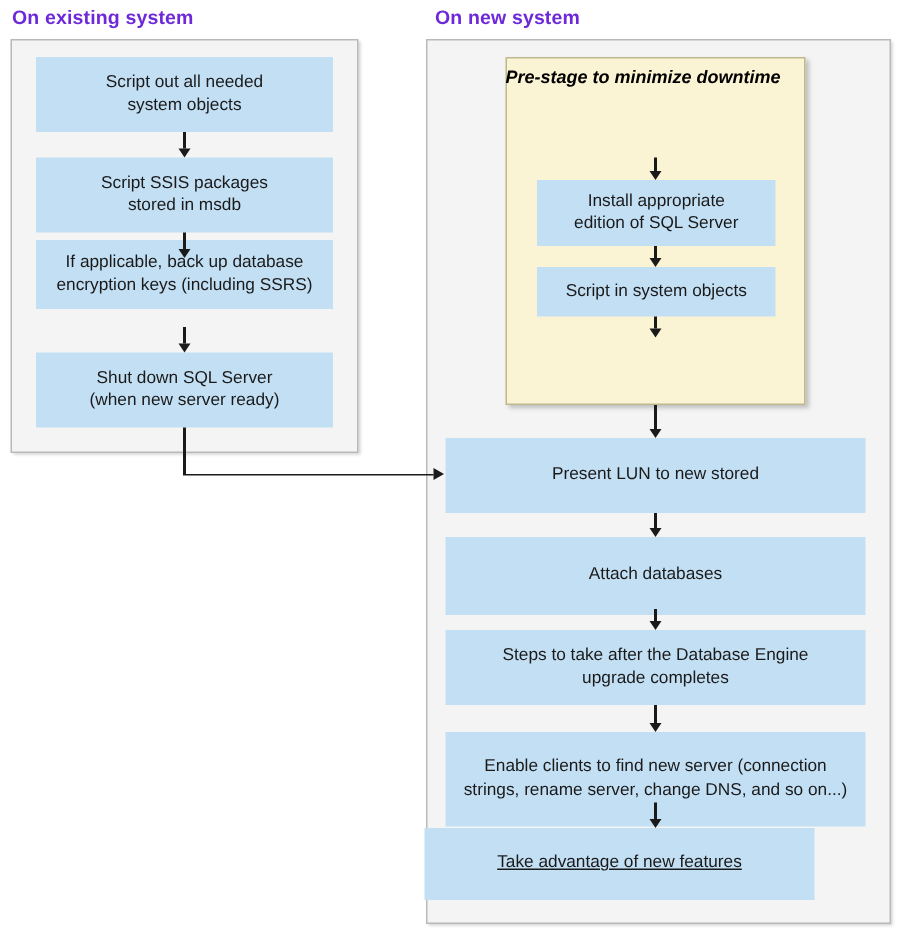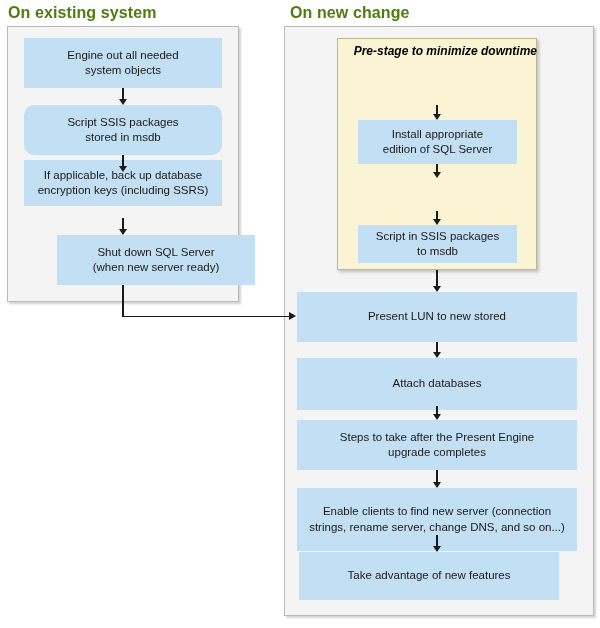--- a/index.html
+++ b/index.html
@@ -10,38 +10,38 @@
     --panel-border:#B9B9B9;
     --arrow:#1A1A1A;
     --text:#1A1A1A;
   }
   html,body{margin:0;padding:0;background:#fff;}
   .canvas{
     position:relative;width:600px;height:628px;background:#fff;overflow:hidden;
     font-family:"Liberation Sans","DejaVu Sans",sans-serif;color:var(--text);
   }
   .col-heading{
-    position:absolute;font-size:16px;font-weight:bold;color:#4d7c0f;
+    position:absolute;font-size:13px;font-weight:bold;color:#6d28d9;
     white-space:nowrap;letter-spacing:0.1px;
   }
   .panel{
     position:absolute;background:var(--panel-fill);
     border:1px solid var(--panel-border);
     box-shadow:1.5px 1.5px 2px rgba(0,0,0,0.18);
     box-sizing:border-box;
   }
   .prestage{
     position:absolute;background:var(--prestage-fill);
     border:1px solid var(--prestage-border);
     box-shadow:2px 2px 3px rgba(0,0,0,0.22);
     box-sizing:border-box;
   }
   .prestage-title{
     position:absolute;font-size:12px;font-weight:bold;font-style:italic;color:#000;
-    text-align:right;white-space:nowrap;
+    text-align:left;white-space:nowrap;
   }
   .step{
     position:absolute;background:var(--step-fill);
     display:flex;align-items:center;justify-content:center;
     text-align:center;font-size:11.5px;line-height:15.5px;
     white-space:pre-line;box-sizing:border-box;padding:2px 4px;
   }
   .arrow-v{
     position:absolute;width:1.5px;background:var(--arrow);
   }
@@ -57,61 +57,60 @@
     border-top:4.5px solid transparent;border-bottom:4.5px solid transparent;
     border-left:7px solid var(--arrow);
   }
 </style>
 </head>
 <body>
 
 <div class="canvas">
 
   <div class="col-heading" style="left:8px;top:4px;">On existing system</div>
-  <div class="col-heading" style="left:290px;top:4px;">On new change</div>
+  <div class="col-heading" style="left:290px;top:4px;">On new system</div>
 
   <div class="panel" style="left:7px;top:26px;width:232px;height:276px;"></div>
   <div class="panel" style="left:284px;top:26px;width:310px;height:590px;"></div>
 
   <div class="prestage" style="left:337px;top:38px;width:200px;height:232px;"></div>
   <div class="prestage-title" style="left:337px;top:44px;width:200px;">Pre-stage to minimize downtime</div>
 
-  <div class="step" style="left:24px;top:38px;width:198px;height:50px;">Engine out all needed
+  <div class="step" style="left:24px;top:38px;width:198px;height:50px;">Script out all needed
 system objects</div>
-  <div class="step" style="left:24px;top:105px;width:198px;height:50px;border-radius:10px;">Script SSIS packages
+  <div class="step" style="left:24px;top:105px;width:198px;height:50px;">Script SSIS packages
 stored in msdb</div>
   <div class="step" style="left:24px;top:160px;width:198px;height:46px;">If applicable, back up database
 encryption keys (including SSRS)</div>
-  <div class="step" style="left:24px;top:235px;width:198px;height:50px;margin-left:33px;">Shut down SQL Server
+  <div class="step" style="left:24px;top:235px;width:198px;height:50px;">Shut down SQL Server
 (when new server ready)</div>
 
   <div class="arrow-v" style="left:122.25px;top:88px;height:11px;"></div>
   <div class="arrow-v" style="left:122.25px;top:155px;height:11px;"></div>
   <div class="arrow-v" style="left:122.25px;top:218px;height:11px;"></div>
 
   <div class="line-v" style="left:122.25px;top:285px;height:31px;"></div>
   <div class="line-h" style="left:122.25px;top:315.5px;width:167px;"></div>
   <div class="arrow-right-head" style="left:289px;top:312px;"></div>
 
   <div class="step" style="left:358px;top:120px;width:159px;height:44px;">Install appropriate
 edition of SQL Server</div>
-  <div class="step" style="left:358px;top:225px;width:159px;height:38px;">Script in SSIS packages
-to msdb</div>
+  <div class="step" style="left:358px;top:178px;width:159px;height:33px;">Script in system objects</div>
 
   <div class="arrow-v" style="left:436.25px;top:105px;height:9px;"></div>
   <div class="arrow-v" style="left:436.25px;top:164px;height:8px;"></div>
   <div class="arrow-v" style="left:436.25px;top:211px;height:8px;"></div>
   <div class="arrow-v" style="left:436.25px;top:270px;height:16px;"></div>
 
   <div class="step" style="left:297px;top:292px;width:280px;height:50px;">Present LUN to new stored</div>
   <div class="step" style="left:297px;top:358px;width:280px;height:52px;">Attach databases</div>
-  <div class="step" style="left:297px;top:420px;width:280px;height:50px;">Steps to take after the Present Engine
+  <div class="step" style="left:297px;top:420px;width:280px;height:50px;">Steps to take after the Database Engine
 upgrade completes</div>
   <div class="step" style="left:297px;top:488px;width:280px;height:63px;">Enable clients to find new server (connection
 strings, rename server, change DNS, and so on...)</div>
-  <div class="step" style="left:299px;top:552px;width:260px;height:48px;">Take advantage of new features</div>
+  <div class="step" style="left:283px;top:552px;width:260px;height:48px;text-decoration:underline;">Take advantage of new features</div>
 
   <div class="arrow-v" style="left:436.25px;top:342px;height:10px;"></div>
   <div class="arrow-v" style="left:436.25px;top:406px;height:8px;"></div>
   <div class="arrow-v" style="left:436.25px;top:470px;height:12px;"></div>
   <div class="arrow-v" style="left:436.25px;top:535px;height:11px;"></div>
 
 </div>
 
 </body></html>

